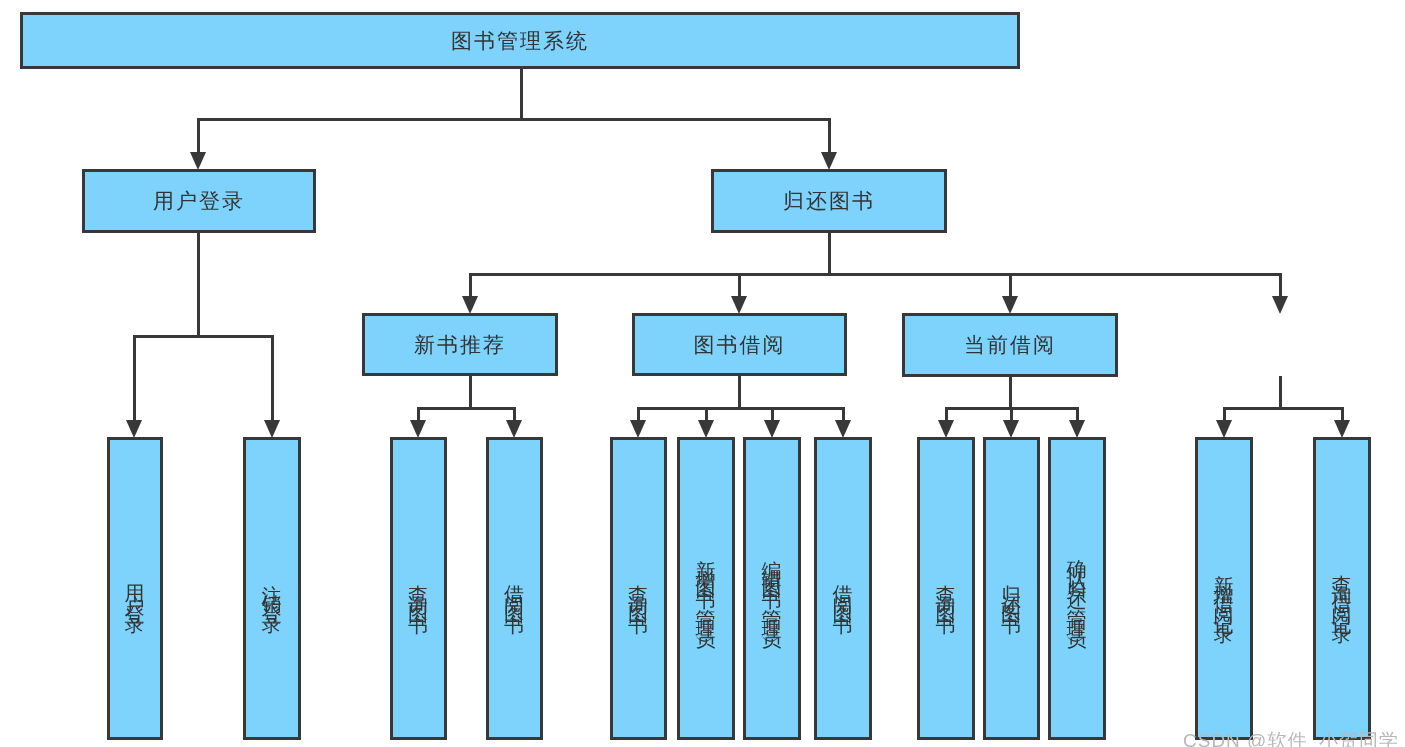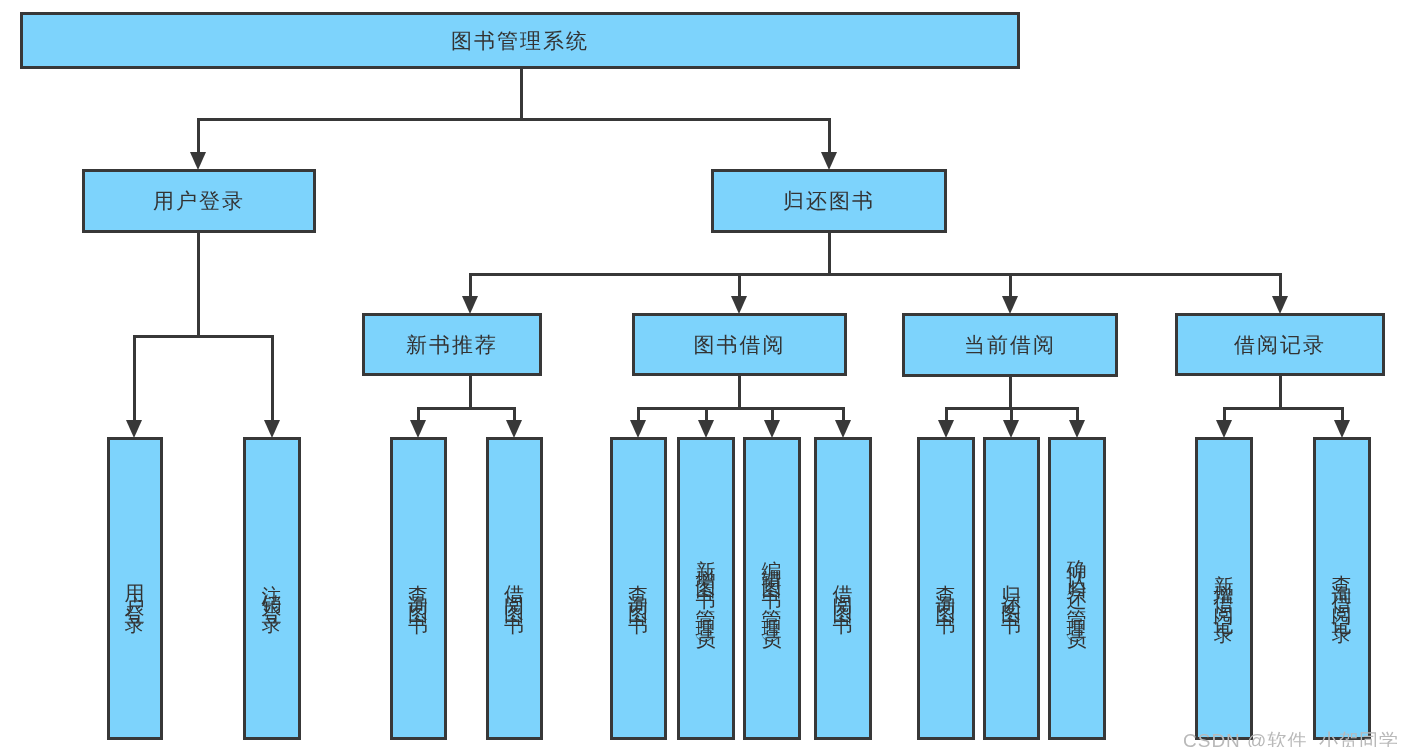--- a/index.html
+++ b/index.html
@@ -53,24 +53,23 @@
 </head>
 <body>
 
 <div class="canvas" id="canvas">
 
   <div class="box hbox" style="left:20px; top:12px; width:1000px; height:57px;">图书管理系统</div>
 
   <div class="box hbox" style="left:82px; top:169px; width:234px; height:64px;">用户登录</div>
   <div class="box hbox" style="left:711px; top:169px; width:236px; height:64px;">归还图书</div>
 
-  <div class="box hbox" style="left:362px; top:313px; width:180px; height:63px;">新书推荐</div>
+  <div class="box hbox" style="left:362px; top:313px; width:196px; height:63px;">新书推荐</div>
   <div class="box hbox" style="left:632px; top:313px; width:215px; height:63px;">图书借阅</div>
   <div class="box hbox" style="left:902px; top:313px; width:216px; height:64px;">当前借阅</div>
-  <div class="box hbox" style="left:1175px; top:313px; width:210px; height:63px;">借阅记录</div>
 
   <div class="box vbox" style="left:107px; top:437px; width:56px; height:303px;">用户登录</div>
   <div class="box vbox" style="left:243px; top:437px; width:58px; height:303px;">注销登录</div>
 
   <div class="box vbox" style="left:390px; top:437px; width:57px; height:303px;">查询图书</div>
   <div class="box vbox" style="left:486px; top:437px; width:57px; height:303px;">借阅图书</div>
 
   <div class="box vbox" style="left:610px; top:437px; width:57px; height:303px;">查询图书</div>
   <div class="box vbox" style="left:677px; top:437px; width:58px; height:303px;">新增图书（管理员）</div>
   <div class="box vbox" style="left:743px; top:437px; width:58px; height:303px;">编辑图书（管理员）</div>

